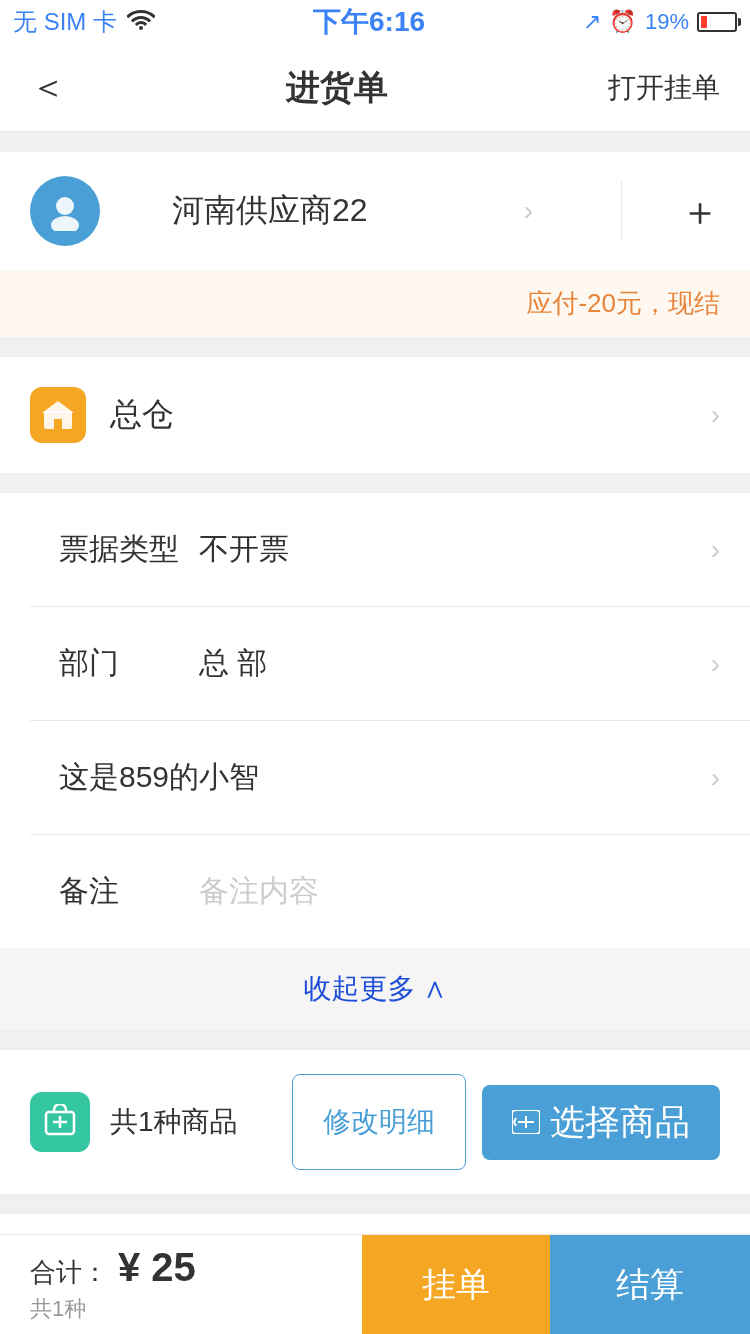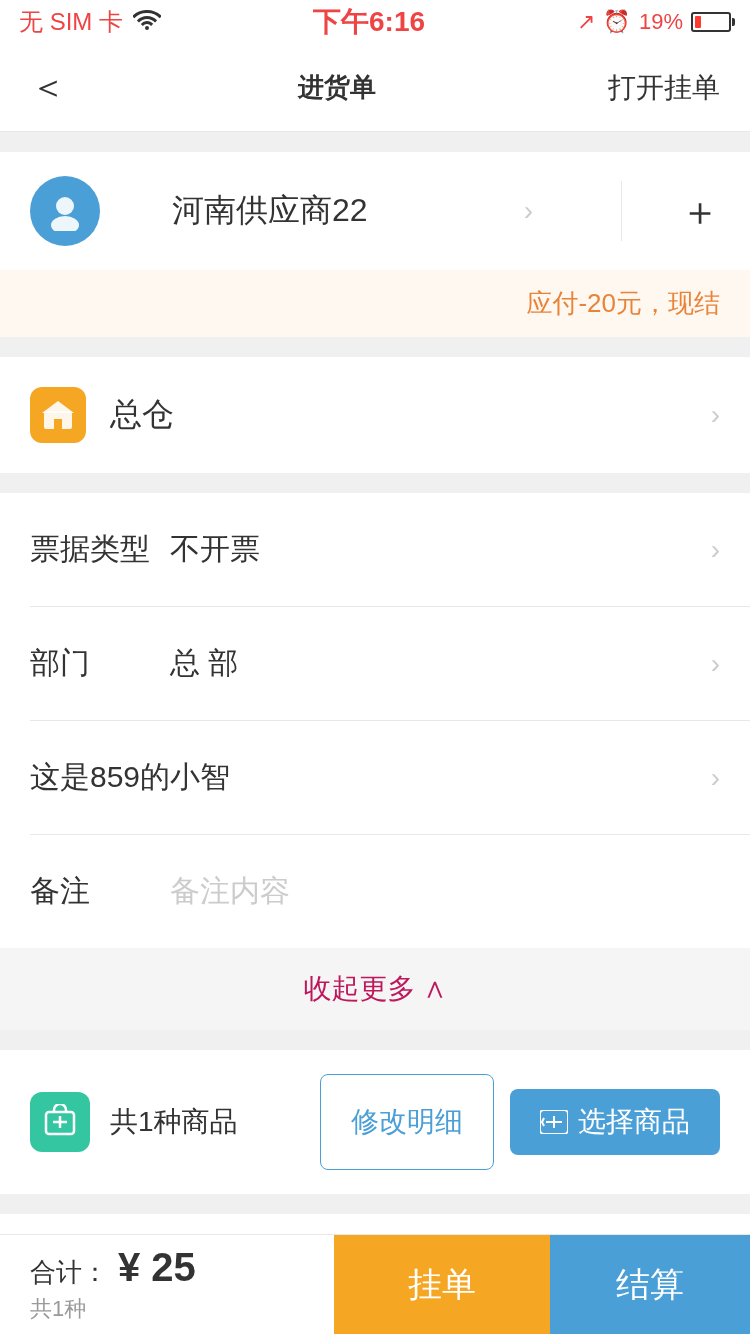--- a/index.html
+++ b/index.html
@@ -13,23 +13,23 @@
       color: #333;
     }
 
     
     .status-bar {
       background: #fff;
       height: 44px;
       display: flex;
       align-items: center;
       justify-content: space-between;
-      padding: 0 19px;
+      padding: 0 13px;
       font-size: 24px;
-      color: #ef4444;
+      color: #3b82f6;
     }
     .status-left { display: flex; align-items: center; gap: 10px; }
     .status-center { font-size: 28px; font-weight: 600; }
     .status-right { display: flex; align-items: center; gap: 8px; font-size: 22px; }
     .battery-icon {
       width: 40px; height: 20px; border: 2px solid #333; border-radius: 3px;
       position: relative; display: inline-flex; align-items: center; padding: 2px;
     }
     .battery-icon::after {
       content: ''; position: absolute; right: -6px; top: 50%; transform: translateY(-50%);
@@ -48,21 +48,21 @@
       justify-content: space-between;
       padding: 0 30px;
       border-bottom: 1px solid #e8e8e8;
     }
     .nav-back {
       font-size: 36px;
       color: #333;
       cursor: pointer;
     }
     .nav-title {
-      font-size: 26px;
+      font-size: 34px;
       font-weight: 600;
       color: #333;
     }
     .nav-action {
       font-size: 28px;
       color: #333;
       cursor: pointer;
     }
 
     
@@ -145,20 +145,21 @@
       color: #ccc;
       font-size: 28px;
     }
 
     
     .form-row {
       display: flex;
       align-items: center;
       padding: 36px 30px;
       background: #fff;
+      margin-left: 29px;
     }
     .form-key {
       width: 140px;
       font-size: 30px;
       color: #333;
       flex-shrink: 0;
     }
     .form-value {
       flex: 1;
       font-size: 30px;
@@ -175,21 +176,21 @@
     }
 
     
     .collapse-row {
       background: #f5f5f5;
       display: flex;
       align-items: center;
       justify-content: center;
       padding: 22px 30px;
       font-size: 28px;
-      color: #be185d;
+      color: #1d4ed8;
       cursor: pointer;
     }
 
     
     .product-header {
       background: #fff;
       display: flex;
       align-items: center;
       padding: 24px 30px;
     }
@@ -213,21 +214,21 @@
       font-size: 28px;
       cursor: pointer;
       margin-right: 16px;
     }
     .btn-select {
       background: #4a9fd6;
       color: #fff;
       border: none;
       border-radius: 8px;
       padding: 14px 30px;
-      font-size: 28px;
+      font-size: 35px;
       cursor: pointer;
       display: flex;
       align-items: center;
       gap: 10px;
     }
 
     
     .product-card {
       background: #fff;
       margin-top: 20px;
@@ -292,21 +293,21 @@
       font-size: 40px;
       font-weight: 600;
       color: #333;
     }
     .footer-total-line2 {
       font-size: 22px;
       color: #999;
       margin-top: 4px;
     }
     .btn-hang {
-      width: 216px;
+      width: 188px;
       background: #f5a623;
       color: #fff;
       display: flex;
       align-items: center;
       justify-content: center;
       font-size: 34px;
       cursor: pointer;
     }
     .btn-checkout {
       width: 200px;

